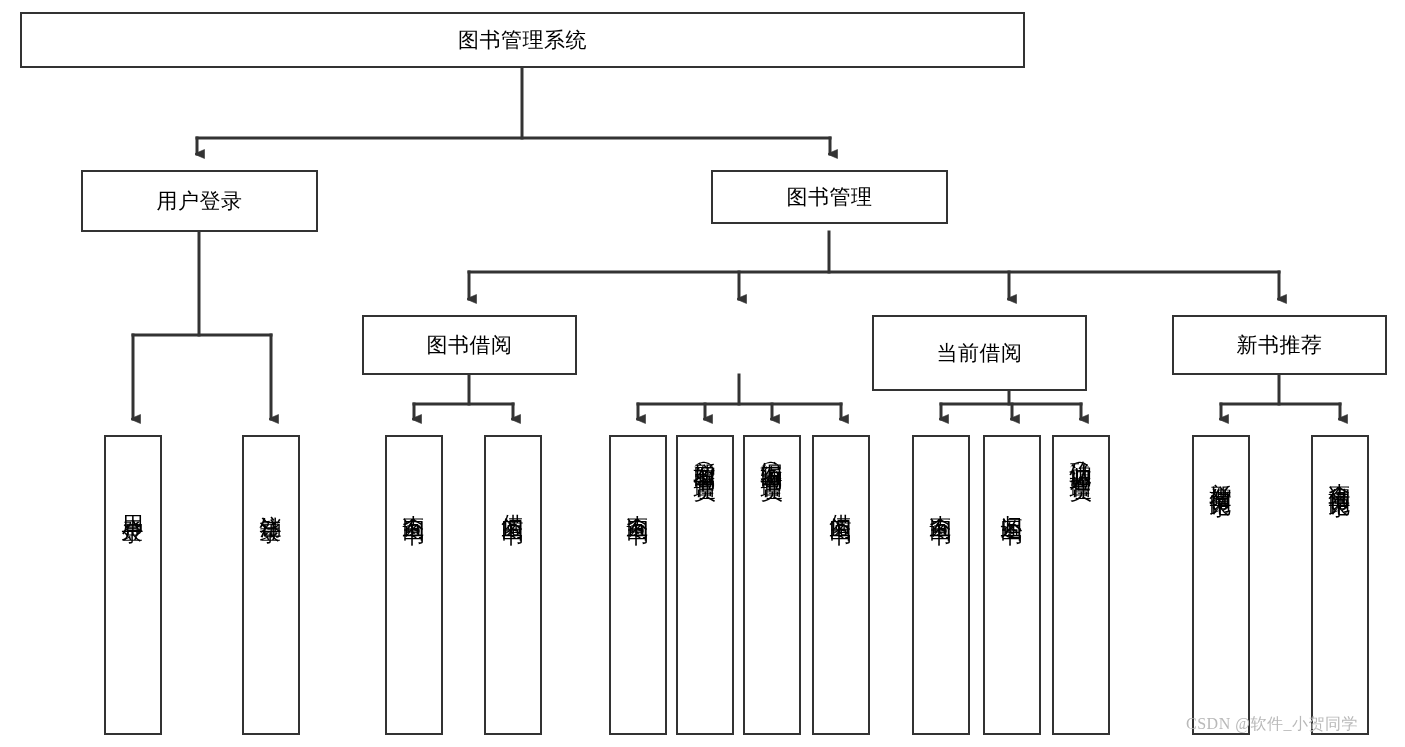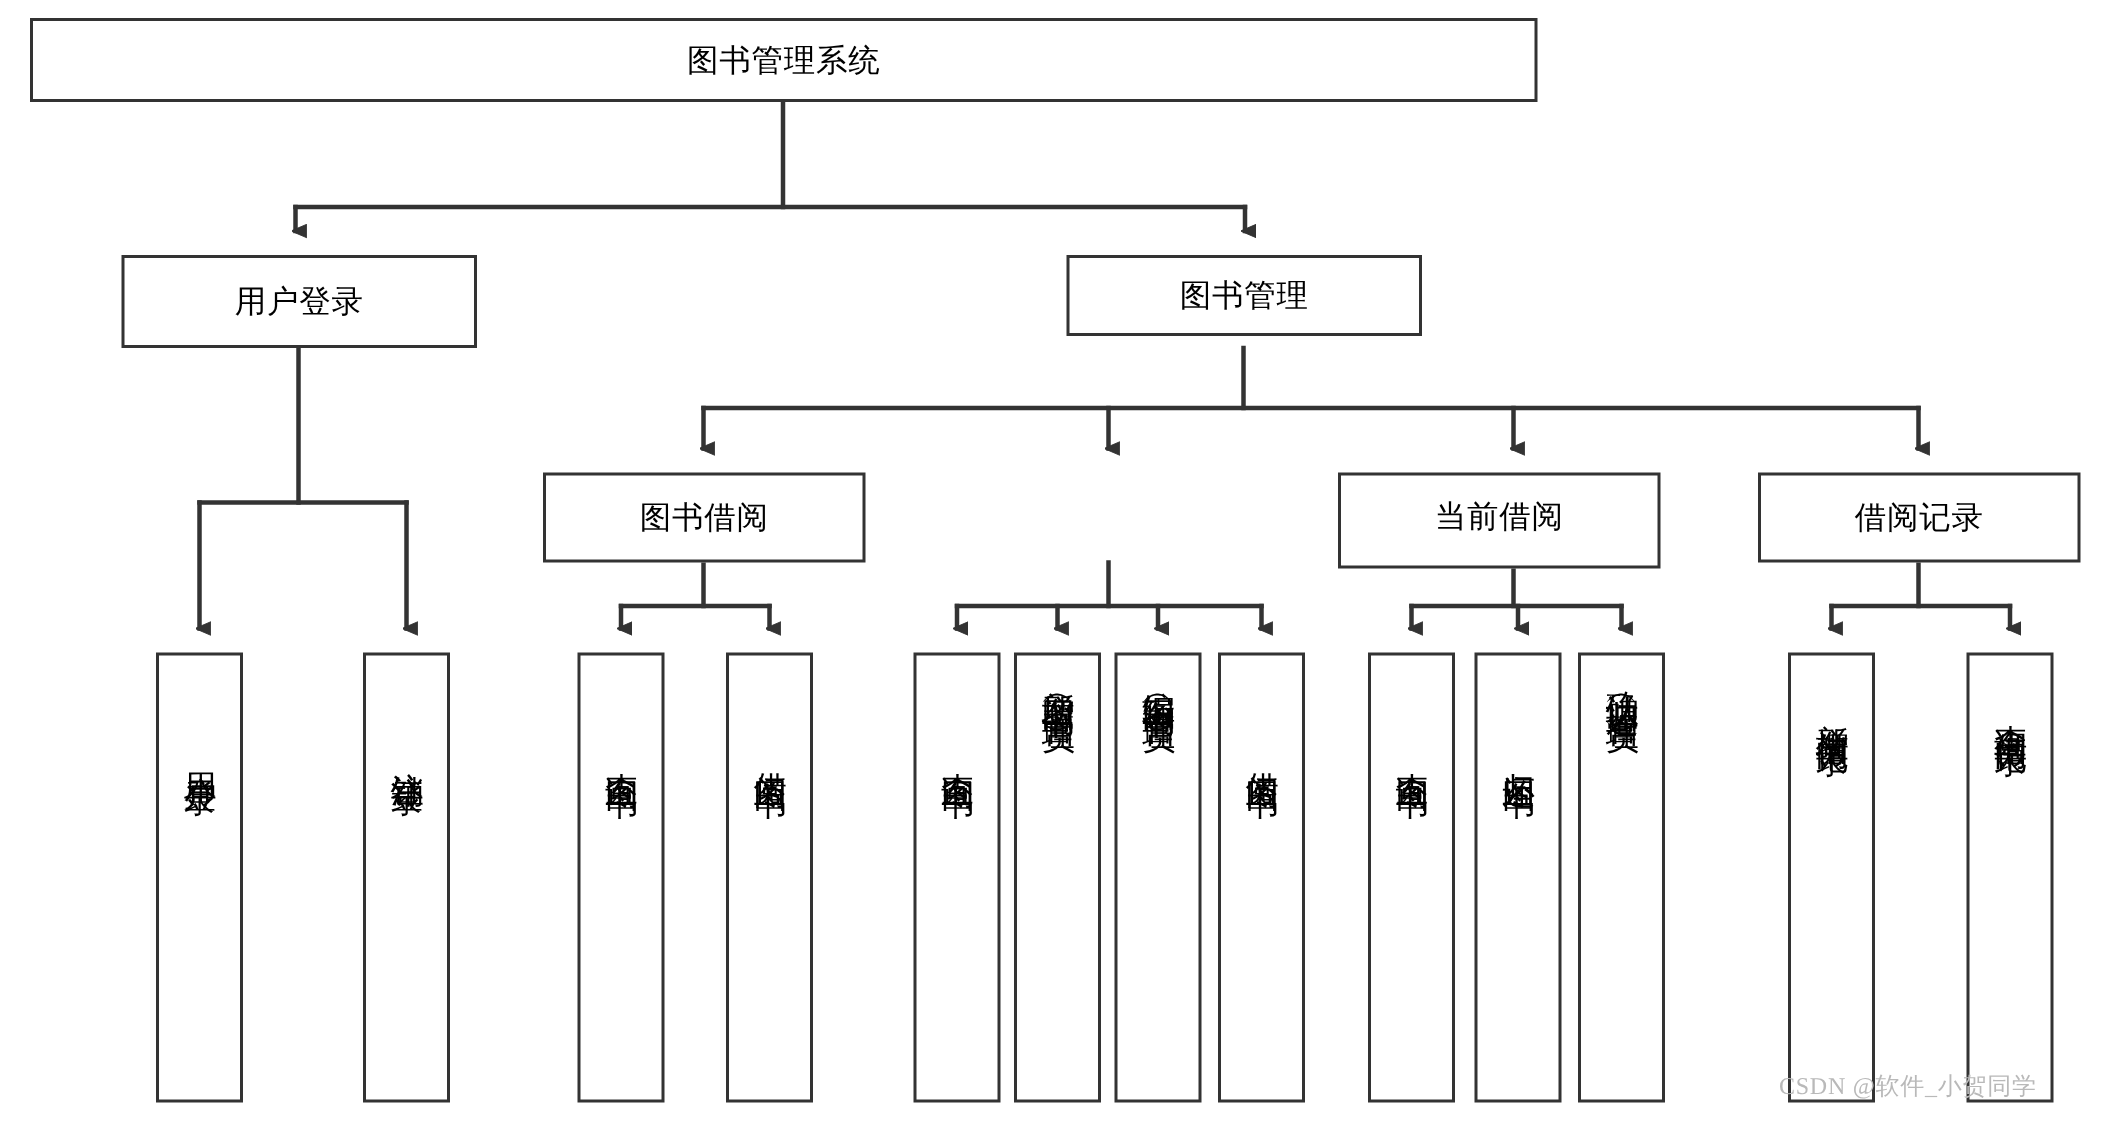--- a/index.html
+++ b/index.html
@@ -138,25 +138,25 @@
   <div class="node horiz" style="left:81px; top:170px; width:237px; height:62px;">
     <span class="node-label">用户登录</span>
   </div>
   <div class="node horiz" style="left:711px; top:170px; width:237px; height:54px;">
     <span class="node-label">图书管理</span>
   </div>
 
   <div class="node horiz" style="left:362px; top:315px; width:215px; height:60px;">
     <span class="node-label">图书借阅</span>
   </div>
-  <div class="node horiz" style="left:892px; top:315px; width:215px; height:64px;font-family:Liberation Mono, monospace;">
+  <div class="node horiz" style="left:872px; top:315px; width:215px; height:76px;">
     <span class="node-label">当前借阅</span>
   </div>
   <div class="node horiz" style="left:1172px; top:315px; width:215px; height:60px;">
-    <span class="node-label">借阅记录</span>
+    <span class="node-label">新书推荐</span>
   </div>
 
   <div class="node vert" style="left:104px; top:435px; width:58px; height:300px; padding-top:60px;">
     <span class="node-label">用户登录</span>
   </div>
   <div class="node vert" style="left:242px; top:435px; width:58px; height:300px; padding-top:60px;">
     <span class="node-label">注销登录</span>
   </div>
 
   <div class="node vert" style="left:385px; top:435px; width:58px; height:300px; padding-top:60px;">

